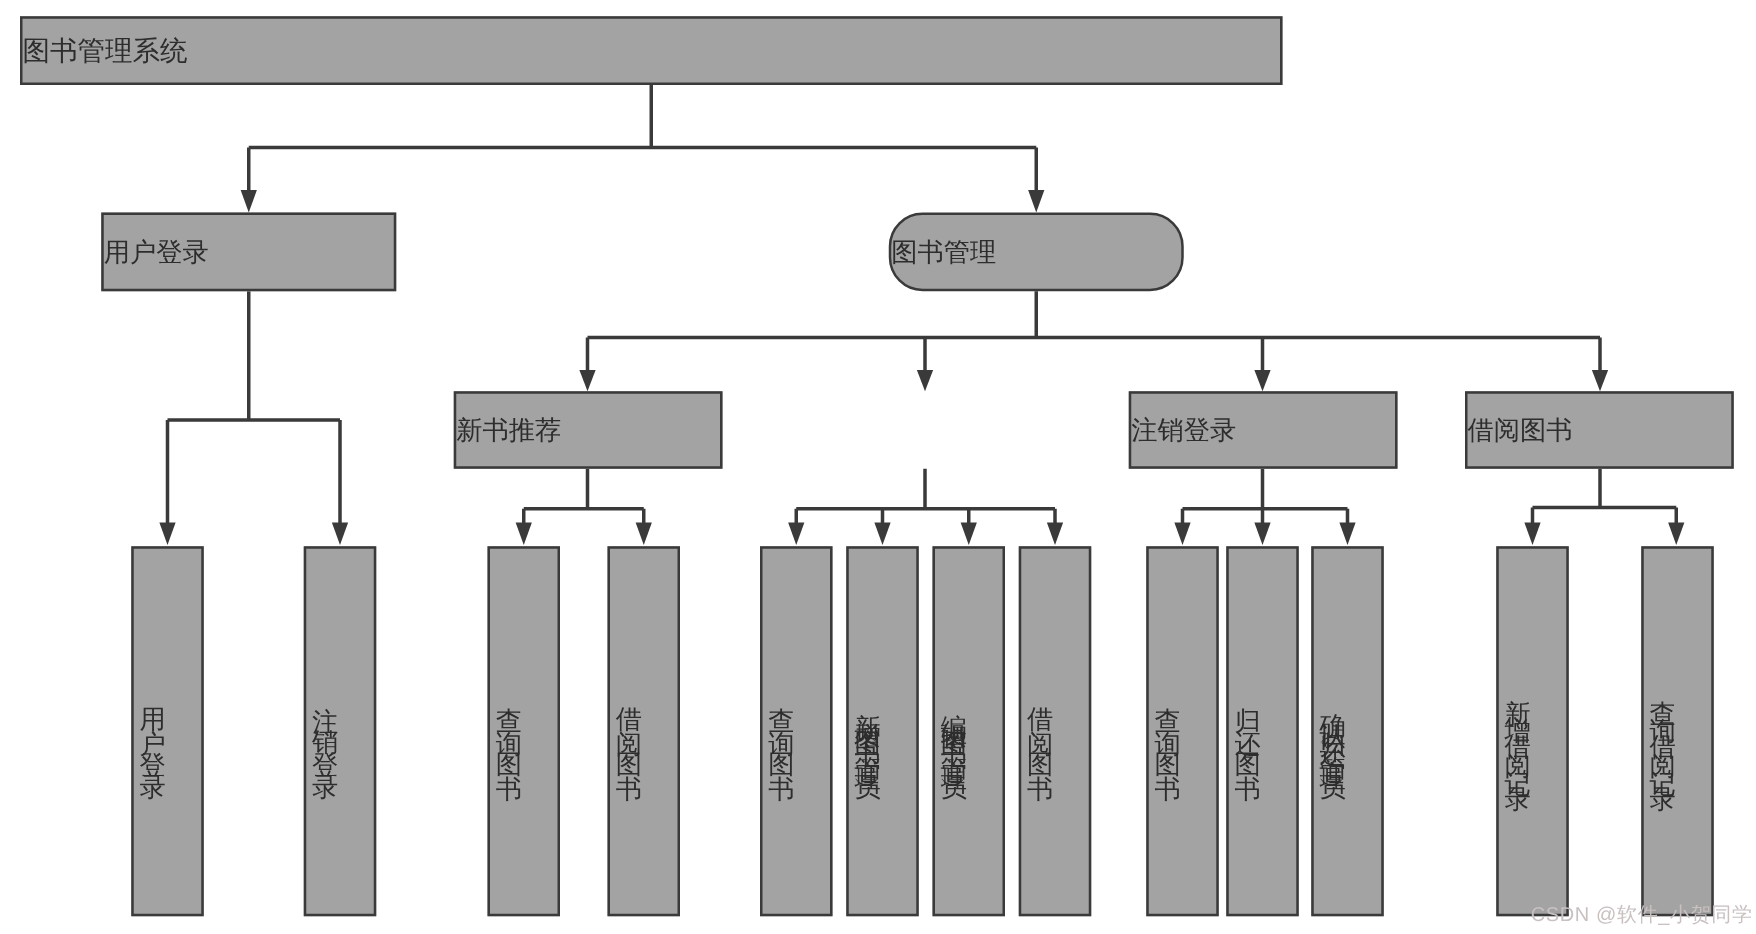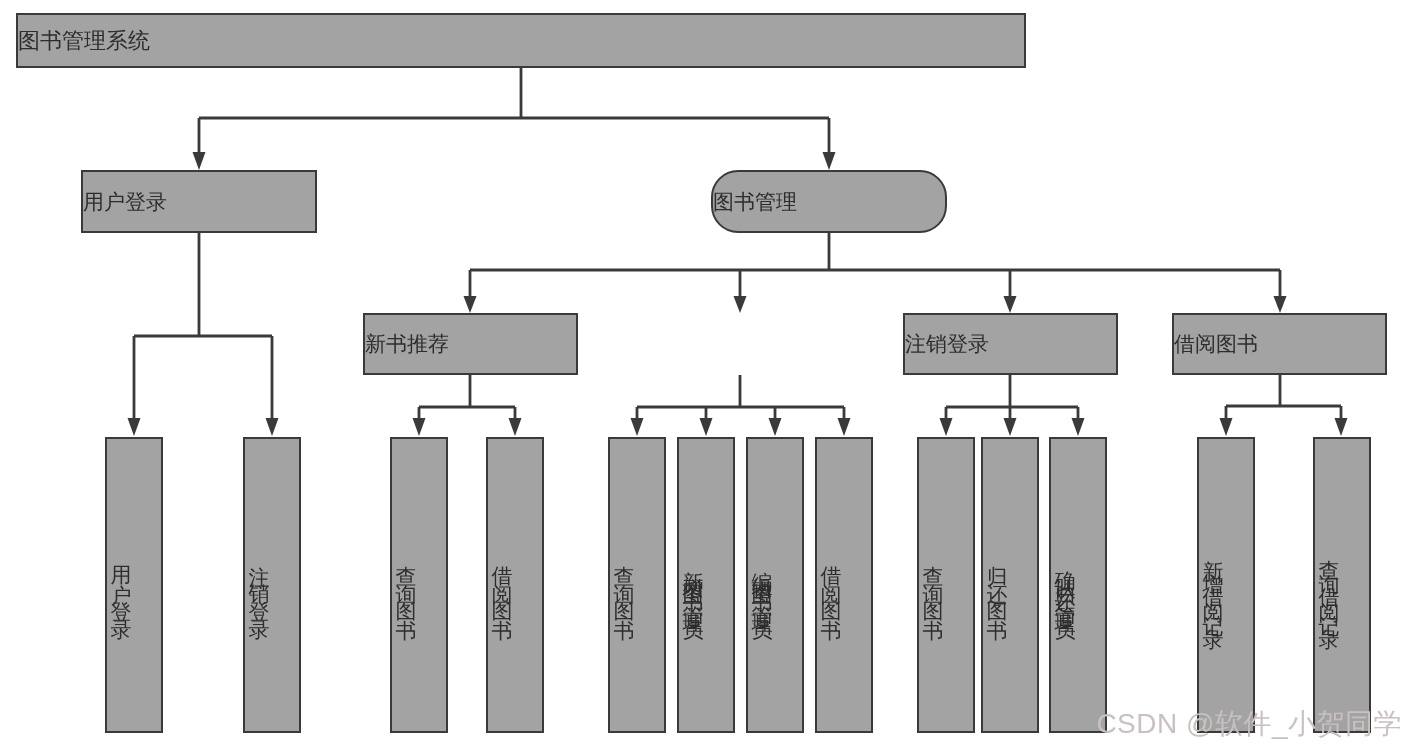--- a/index.html
+++ b/index.html
@@ -60,21 +60,21 @@
     text-orientation: mixed;
     white-space: nowrap;
   }
   .ls4 { letter-spacing: 18px; }
   .ls6 { letter-spacing: 14px; }
   .ls9 { letter-spacing: 7px; }
   .watermark {
     position: absolute;
     right: 3px;
     bottom: 4px;
-    font-size: 28px;
+    font-size: 16px;
     color: #c9c0c0;
     letter-spacing: 0.5px;
     z-index: 5;
   }
 </style>
 </head>
 <body>
 
 <div class="stage">
 

